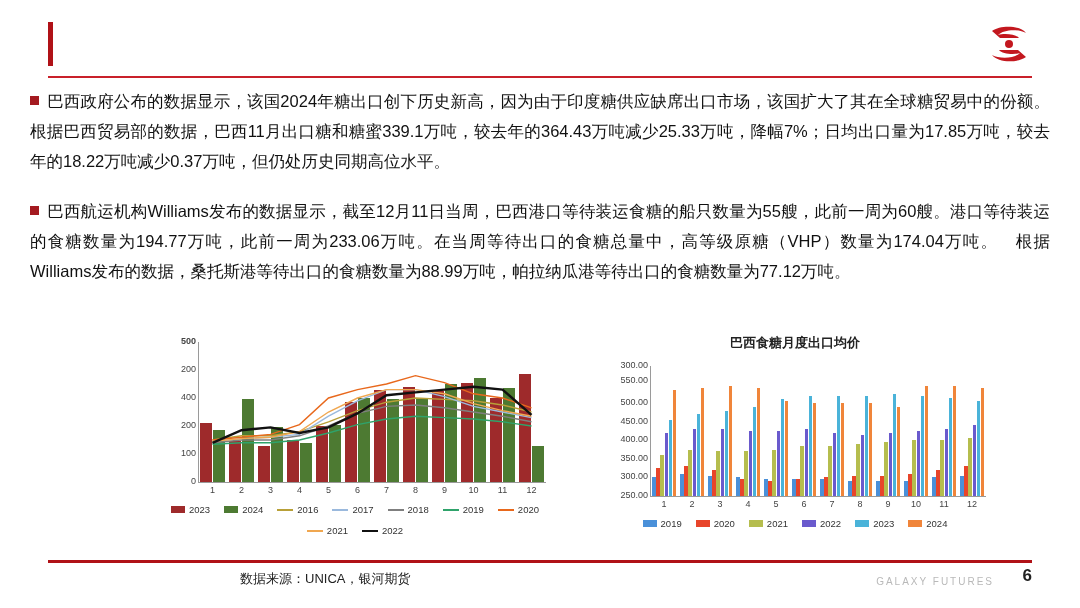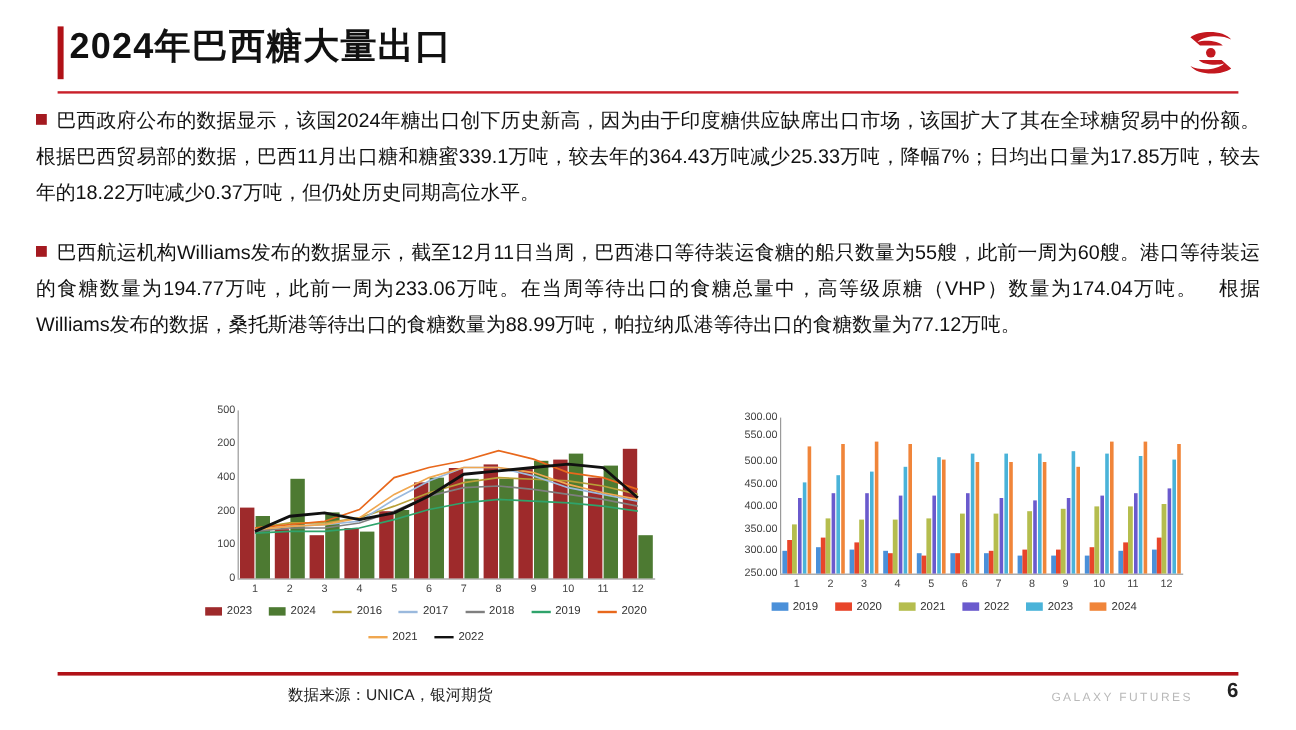--- a/index.html
+++ b/index.html
@@ -93,21 +93,20 @@
   #page-num {
     position:absolute; right:48px; top:566px;
     font-size:17px; font-weight:bold; color:#222;
   }
 </style>
 </head>
 <body>
 
 <div id="header">
   <div id="title-rule"></div>
-  <div id="title-bar">2024年巴西糖大量出口</div>
   <div id="logo">
     <span id="logo-mark">
       <svg width="46" height="42" viewBox="0 0 46 42">
         <path d="M6 8 C14 2, 34 2, 40 10 C33 6, 18 6, 12 12 C18 10, 30 11, 33 15 L14 15 Z" fill="#c3181f"></path>
         <path d="M40 34 C32 40, 12 40, 6 32 C13 36, 28 36, 34 30 C28 32, 16 31, 13 27 L32 27 Z" fill="#c3181f"></path>
         <circle cx="23" cy="21" r="4" fill="#c3181f"></circle>
       </svg>
     </span>
   </div>
   <div id="header-rule"></div>
@@ -122,21 +121,21 @@
 
 <div id="chart-left">
   <div class="plot" id="plot-left" style="height: 160px; margin-top: 4px; width: 390px;">
       <div class="axis-line" style="left: 38px; top: 144px; width: 348px; height: 1px;"></div>
       <div class="axis-line" style="left: 38px; top: 4px; width: 1px; height: 140px;"></div>
       <div class="ytick" style="left: 4px; top: 138px; width: 32px;">0</div>
       <div class="ytick" style="left: 4px; top: 110px; width: 32px;">100</div>
       <div class="ytick" style="left: 4px; top: 82px; width: 32px;">200</div>
       <div class="ytick" style="left: 4px; top: 54px; width: 32px;">400</div>
       <div class="ytick" style="left: 4px; top: 26px; width: 32px;">200</div>
-      <div class="ytick" style="left: 4px; top: -2px; width: 32px;">500</div>
+      <div class="ytick" style="left: 4px; top: -2px; width: 32px; font-weight: bold;">500</div>
       <div class="bar" style="left: 40px; width: 12.4px; height: 58.8px; bottom: 16px; background: rgb(158, 42, 43); position: absolute;"></div>
       <div class="bar" style="left: 53px; width: 12.4px; height: 51.8px; bottom: 16px; background: rgb(77, 122, 50); position: absolute;"></div>
       <div class="xtick" style="left: 38px; width: 29px; top: 147px;">1</div>
       <div class="bar" style="left: 69px; width: 12.4px; height: 40.6px; bottom: 16px; background: rgb(158, 42, 43); position: absolute;"></div>
       <div class="bar" style="left: 82px; width: 12.4px; height: 82.6px; bottom: 16px; background: rgb(77, 122, 50); position: absolute;"></div>
       <div class="xtick" style="left: 67px; width: 29px; top: 147px;">2</div>
       <div class="bar" style="left: 98px; width: 12.4px; height: 36.4px; bottom: 16px; background: rgb(158, 42, 43); position: absolute;"></div>
       <div class="bar" style="left: 111px; width: 12.4px; height: 54.6px; bottom: 16px; background: rgb(77, 122, 50); position: absolute;"></div>
       <div class="xtick" style="left: 96px; width: 29px; top: 147px;">3</div>
       <div class="bar" style="left: 127px; width: 12.4px; height: 42px; bottom: 16px; background: rgb(158, 42, 43); position: absolute;"></div>
@@ -210,20 +209,21 @@
         <span>2021</span>
       </div>
       <div class="legend-item">
         <span class="swatch line" style="background: rgb(17, 17, 17);"></span>
         <span>2022</span>
       </div>
     </div>
 </div>
 
 <div id="chart-right">
+  <div class="chart-title">巴西食糖月度出口均价</div>
   <div class="plot" id="plot-right" style="height: 150px; margin-top: 10px; width: 390px;">
       <div class="axis-line" style="left: 50px; top: 134px; width: 336px; height: 1px;"></div>
       <div class="axis-line" style="left: 50px; top: 4px; width: 1px; height: 130px;"></div>
       <div class="ytick" style="left: 16px; top: 128px; width: 32px;">250.00</div>
       <div class="ytick" style="left: 16px; top: 109.429px; width: 32px;">300.00</div>
       <div class="ytick" style="left: 16px; top: 90.8571px; width: 32px;">350.00</div>
       <div class="ytick" style="left: 16px; top: 72.2857px; width: 32px;">400.00</div>
       <div class="ytick" style="left: 16px; top: 53.7143px; width: 32px;">450.00</div>
       <div class="ytick" style="left: 16px; top: 35.1429px; width: 32px;">500.00</div>
       <div class="ytick" style="left: 16px; top: 13px; width: 32px;">550.00</div>

